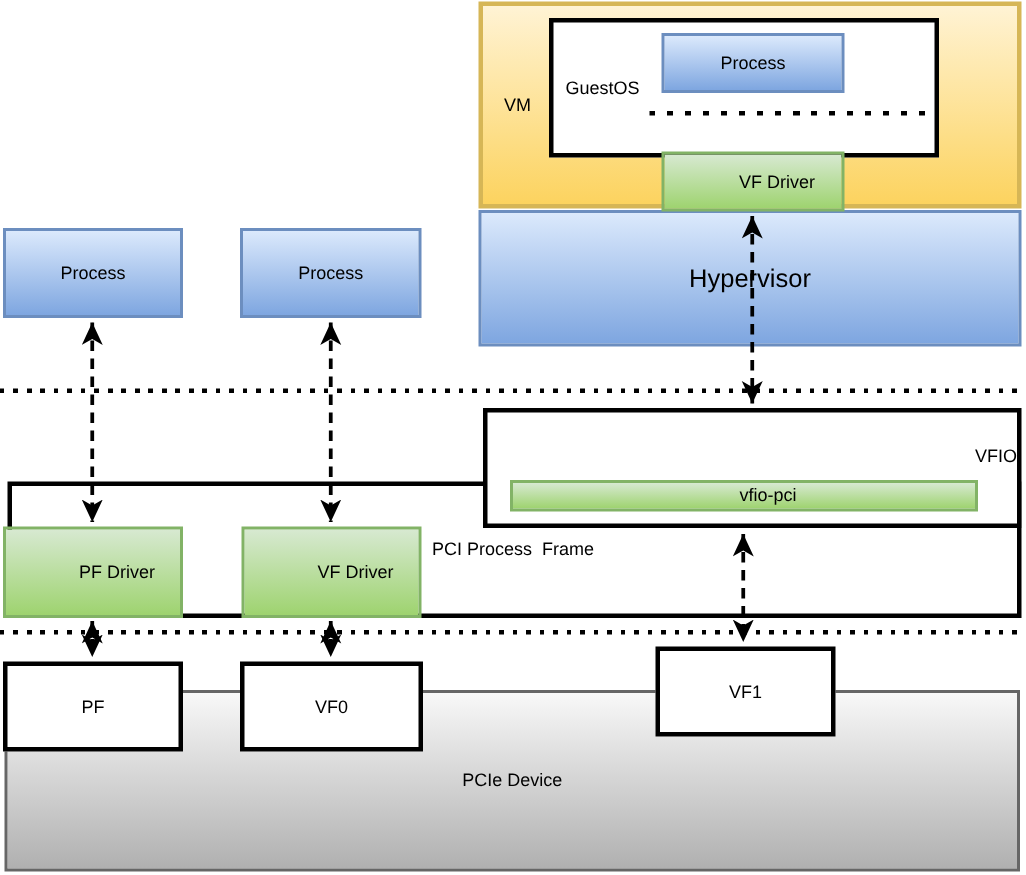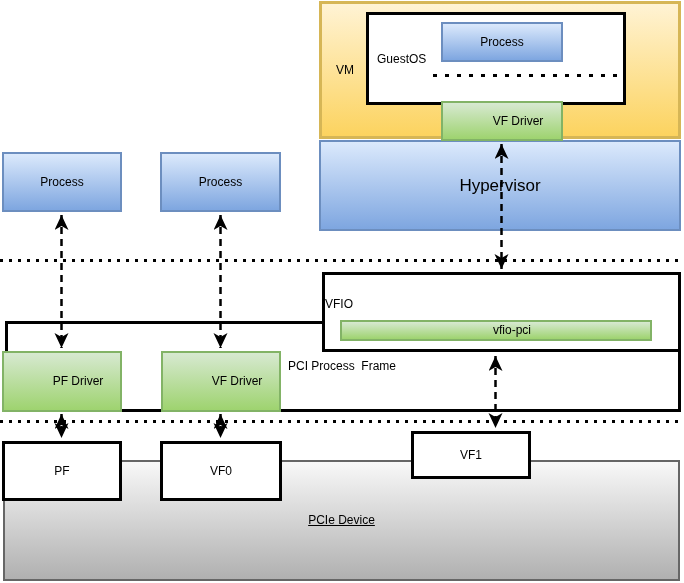--- a/index.html
+++ b/index.html
@@ -7,50 +7,50 @@
     position:relative; width:684px; height:583px; background:#ffffff;
     font-family:"Liberation Sans", sans-serif; overflow:hidden; color:#000;
   }
   .abs { position:absolute; box-sizing:border-box; }
   .center { display:flex; align-items:center; justify-content:center; }
   .lbl { font-size:12px; color:#000; line-height:1.2; }
 
   .blue   { background:linear-gradient(180deg,#dbe9fc 0%,#7ea6e0 100%); border:2px solid #6c8ebf; }
   .green  { background:linear-gradient(180deg,#d7e9d1 0%,#9ed36f 100%); border:2px solid #82b366;padding-left:32px; }
   .yellow { background:linear-gradient(180deg,#fff3d4 0%,#fcd35f 100%); border:3px solid #d6b656; }
-  .grayg  { background:linear-gradient(180deg,#f8f8f8 0%,#b0b0b0 100%); border:2px solid #666666;text-decoration:underline; }
+  .grayg  { background:linear-gradient(180deg,#f8f8f8 0%,#b0b0b0 100%); border:2px solid #666666; }
   .blackbox { background:#ffffff; border:3px solid #000000; }
 
   .dotline { background:repeating-linear-gradient(90deg,#000 0 3px,transparent 3px 9px); height:3px; }
   .dotline-wide { background:repeating-linear-gradient(90deg,#000 0 4px,transparent 4px 12px); height:3px; }
 
   
   .vm-box        { left:319px; top:1px;   width:362px; height:138px; }
   .vm-label      { left:14px;  top:50%; transform:translateY(-50%); }
   .hypervisor    { left:319px; top:140px; width:362px; height:91px; font-size:17px; }
   .guestos       { left:366px; top:12px;  width:260px; height:93px; }
   .guestos-label { left:8px; top:50%; transform:translateY(-50%); }
   .gproc         { left:441px; top:22px;  width:122px; height:40px; }
   .gdots         { left:433px; top:74px;  width:190px; }
   .gvfdrv        { left:441px; top:101px; width:122px; height:40px; }
   .proc1         { left:2px;   top:152px; width:120px; height:60px; }
   .proc2         { left:160px; top:152px; width:121px; height:60px; }
   .sep1          { left:0;     top:259px; width:684px; }
   .frame         { left:5px;   top:321px; width:676px; height:91px; }
   .vfio          { left:322px; top:272px; width:359px; height:80px; }
-  .vfio-label    { left:0; top:22px; width:100%; text-align:left; }
+  .vfio-label    { left:0; top:22px; width:100%; text-align:right; }
   .vfiopci       { left:340px; top:320px; width:312px; height:21px; }
   .frame-label   { left:288px; top:359px; white-space:pre; }
   .pfdrv         { left:2px;   top:351px; width:120px; height:61px; }
   .vfdrv2        { left:161px; top:351px; width:120px; height:61px; }
   .sep2          { left:0;     top:420px; width:684px; }
   .pcie          { left:3px;   top:460px; width:677px; height:121px; }
   .pfbox         { left:2px;   top:441px; width:120px; height:60px; }
   .vf0box        { left:160px; top:441px; width:122px; height:60px; }
-  .vf1box        { left:411px; top:431px; width:120px; height:48px; }
+  .vf1box        { left:437px; top:431px; width:120px; height:60px; }
   .overlay       { left:0; top:0; pointer-events:none; }
 </style>
 </head>
 <body>
 
 <div class="canvas">
 
   <div class="abs yellow vm-box">
     <span class="abs lbl vm-label">VM</span>
   </div>

